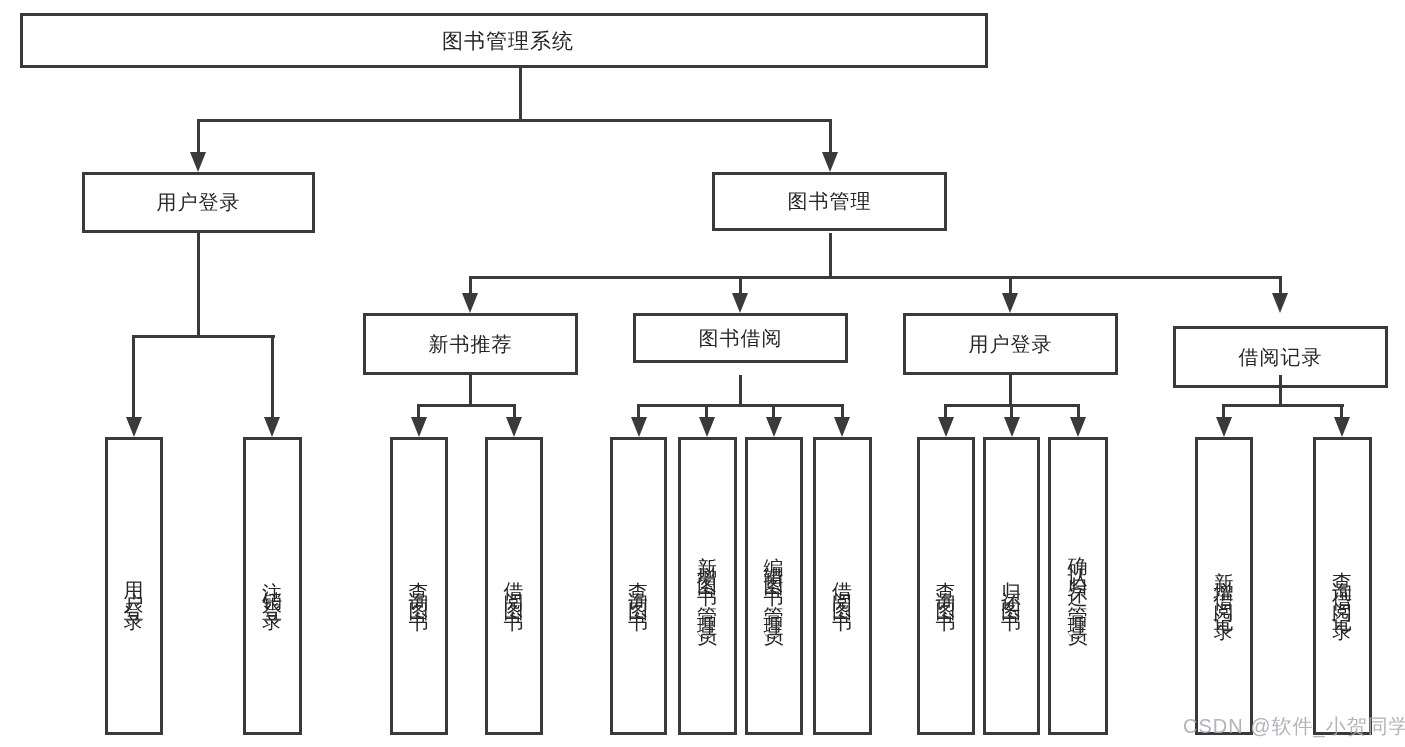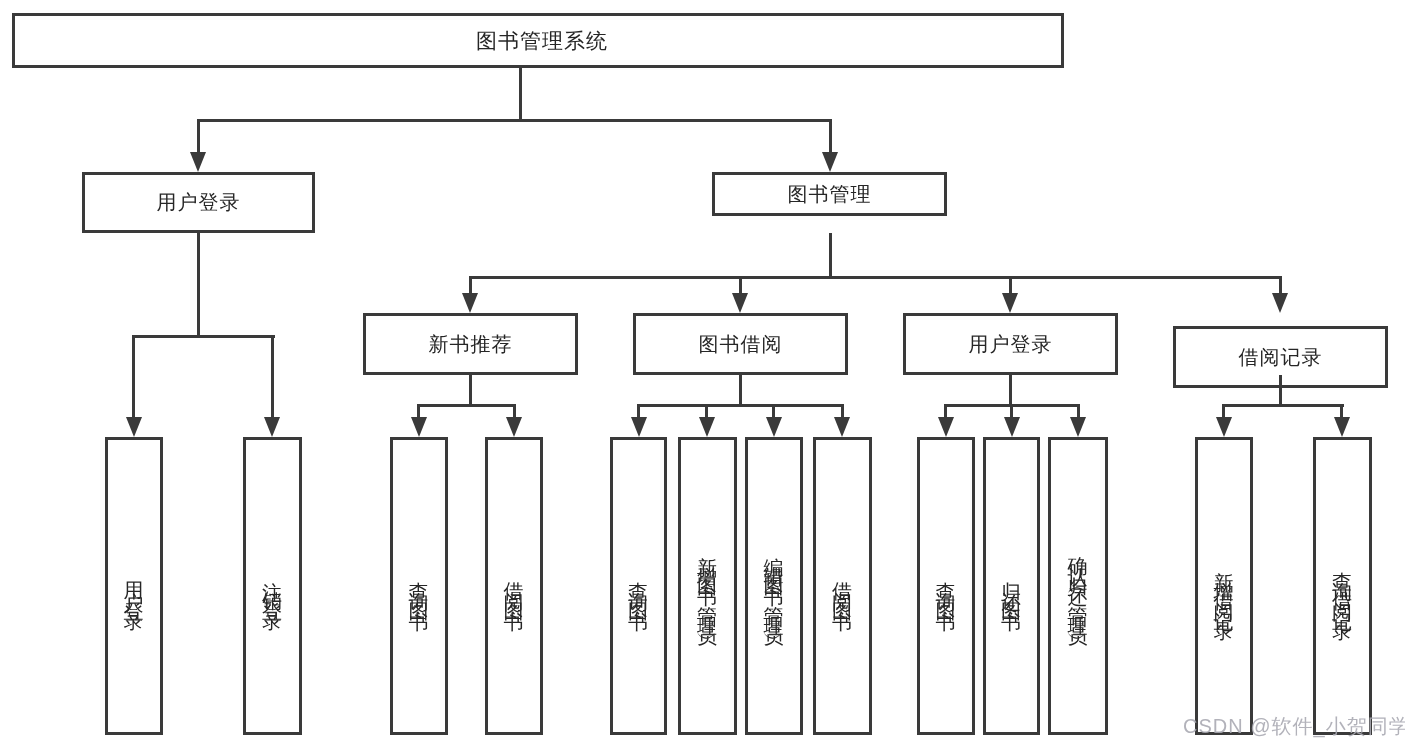--- a/index.html
+++ b/index.html
@@ -30,35 +30,35 @@
     position:absolute;left:1183px;top:713px;
     font-size:20px;color:rgba(170,170,178,0.9);
     letter-spacing:1px;white-space:nowrap;
   }
 </style>
 </head>
 <body>
 
 <div class="canvas">
 
-  <div class="box root" style="left:12px;top:13px;width:1052px;height:55px;padding-left:8px;">
+  <div class="box root" style="left:20px;top:13px;width:968px;height:55px;padding-left:8px;">
     <span class="lbl">图书管理系统</span>
   </div>
 
   <div class="ln" style="left:519px;top:68px;width:3px;height:54px;"></div>
   <div class="ln" style="left:197px;top:119px;width:635px;height:3px;"></div>
   <div class="ln" style="left:197px;top:119px;width:3px;height:36px;"></div>
   <div class="ar" style="left:190px;top:152px;"></div>
   <div class="ln" style="left:829px;top:119px;width:3px;height:36px;"></div>
   <div class="ar" style="left:822px;top:152px;"></div>
 
   <div class="box" style="left:82px;top:172px;width:233px;height:61px;">
     <span class="lbl">用户登录</span>
   </div>
-  <div class="box" style="left:712px;top:172px;width:235px;height:44px;">
+  <div class="box" style="left:712px;top:172px;width:235px;height:59px;">
     <span class="lbl">图书管理</span>
   </div>
 
   <div class="ln" style="left:197px;top:233px;width:3px;height:105px;"></div>
   <div class="ln" style="left:132px;top:335px;width:143px;height:3px;"></div>
   <div class="ln" style="left:132px;top:335px;width:3px;height:85px;"></div>
   <div class="ar" style="left:126px;top:417px;"></div>
   <div class="ln" style="left:271px;top:335px;width:3px;height:85px;"></div>
   <div class="ar" style="left:264px;top:417px;"></div>
 
@@ -69,21 +69,21 @@
   <div class="ln" style="left:739px;top:276px;width:3px;height:20px;"></div>
   <div class="ar" style="left:732px;top:293px;"></div>
   <div class="ln" style="left:1009px;top:276px;width:3px;height:20px;"></div>
   <div class="ar" style="left:1002px;top:293px;"></div>
   <div class="ln" style="left:1279px;top:276px;width:3px;height:20px;"></div>
   <div class="ar" style="left:1272px;top:293px;"></div>
 
   <div class="box" style="left:363px;top:313px;width:215px;height:62px;">
     <span class="lbl">新书推荐</span>
   </div>
-  <div class="box" style="left:633px;top:313px;width:215px;height:62px;">
+  <div class="box" style="left:633px;top:313px;width:215px;height:50px;">
     <span class="lbl">图书借阅</span>
   </div>
   <div class="box" style="left:903px;top:313px;width:215px;height:62px;">
     <span class="lbl">用户登录</span>
   </div>
   <div class="box" style="left:1173px;top:326px;width:215px;height:62px;">
     <span class="lbl">借阅记录</span>
   </div>
 
   <div class="ln" style="left:469px;top:375px;width:3px;height:32px;"></div>

